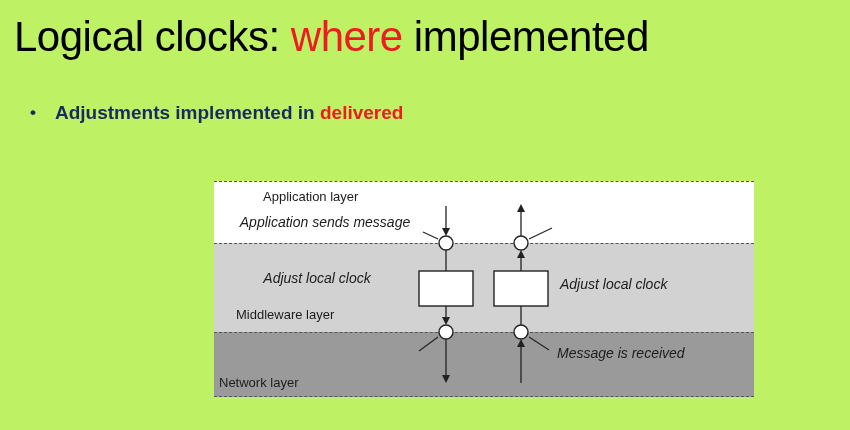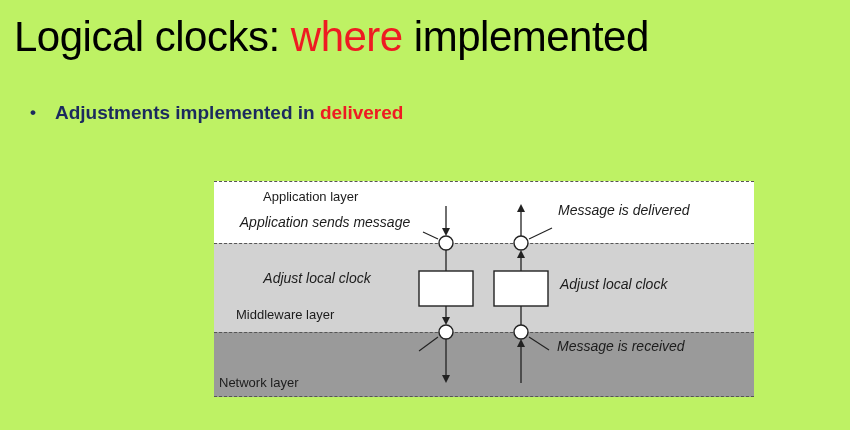--- a/index.html
+++ b/index.html
@@ -58,21 +58,21 @@
   .ann .line{display:block;}
   .ta-r{text-align:center;}
   .lbl-app{left:1px;top:9px;margin-left:48px;}
   .ann-app-sends{left:18px;top:34px;width:186px;}
   .ann-delivered{left:344px;top:22px;}
   .ann-adjust-send{left:9px;top:89px;width:188px;line-height:16px;}
   .lbl-mw{left:22px;top:127px;}
   .ann-mw-sends{left:18px;top:164px;width:180px;}
   .lbl-net{left:5px;top:195px;}
   .ann-adjust-recv{left:346px;top:96px;}
-  .ann-received{left:343px;top:158px;}
+  .ann-received{left:343px;top:165px;}
 </style>
 </head>
 <body>
 
 <div class="slide">
 
   <h1 class="title"><span>Logical clocks: </span><span class="red">where</span><span> implemented</span></h1>
 
   <div class="bullet-row">
     <span class="bullet-marker">•</span>
@@ -120,21 +120,20 @@
         <line x1="205" y1="170" x2="224" y2="156"></line>
         <line x1="315" y1="156" x2="335" y2="169"></line>
       </g>
     </svg>
 
     <div class="lbl lbl-app">Application layer</div>
 
     <div class="ann ann-app-sends ta-r">Application sends message</div>
 
     <div class="ann ann-delivered">
-      <span class="line">Message is delivered</span>
     </div>
 
     <div class="ann ann-adjust-send ta-r">
       <span class="line">Adjust local clock</span>
     </div>
 
     <div class="lbl lbl-mw">Middleware layer</div>
 
 
     <div class="lbl lbl-net">Network layer</div>

